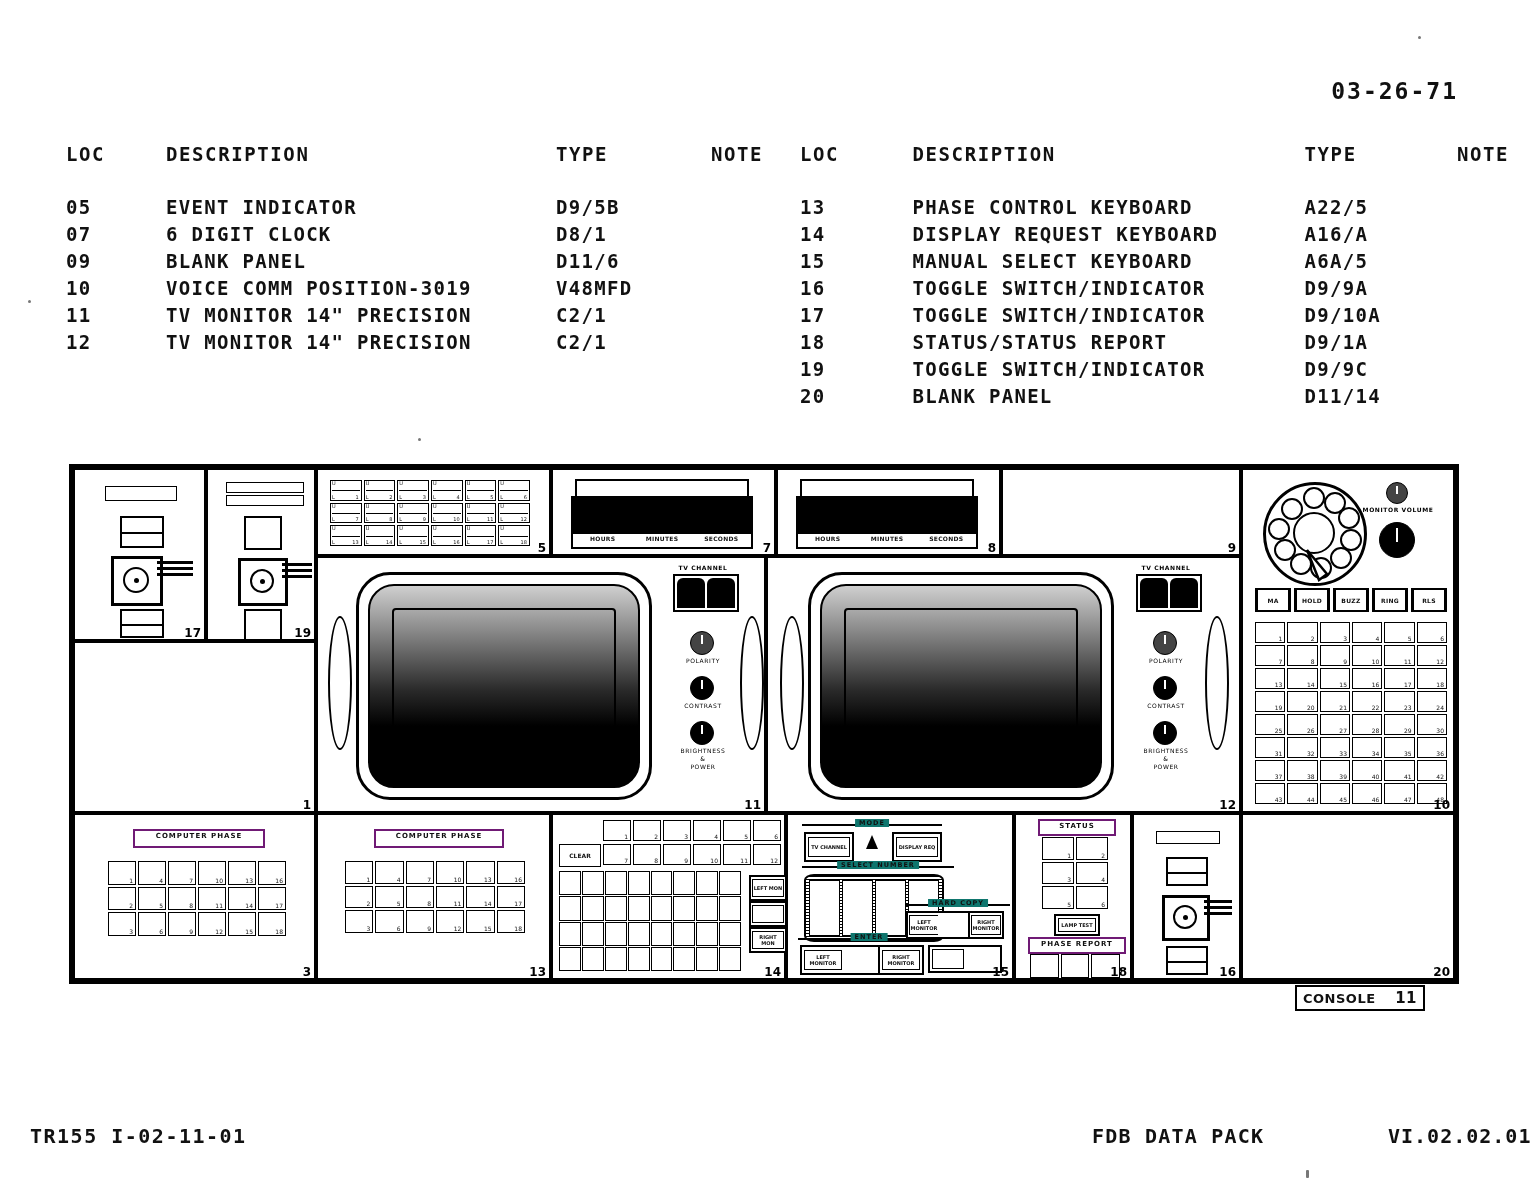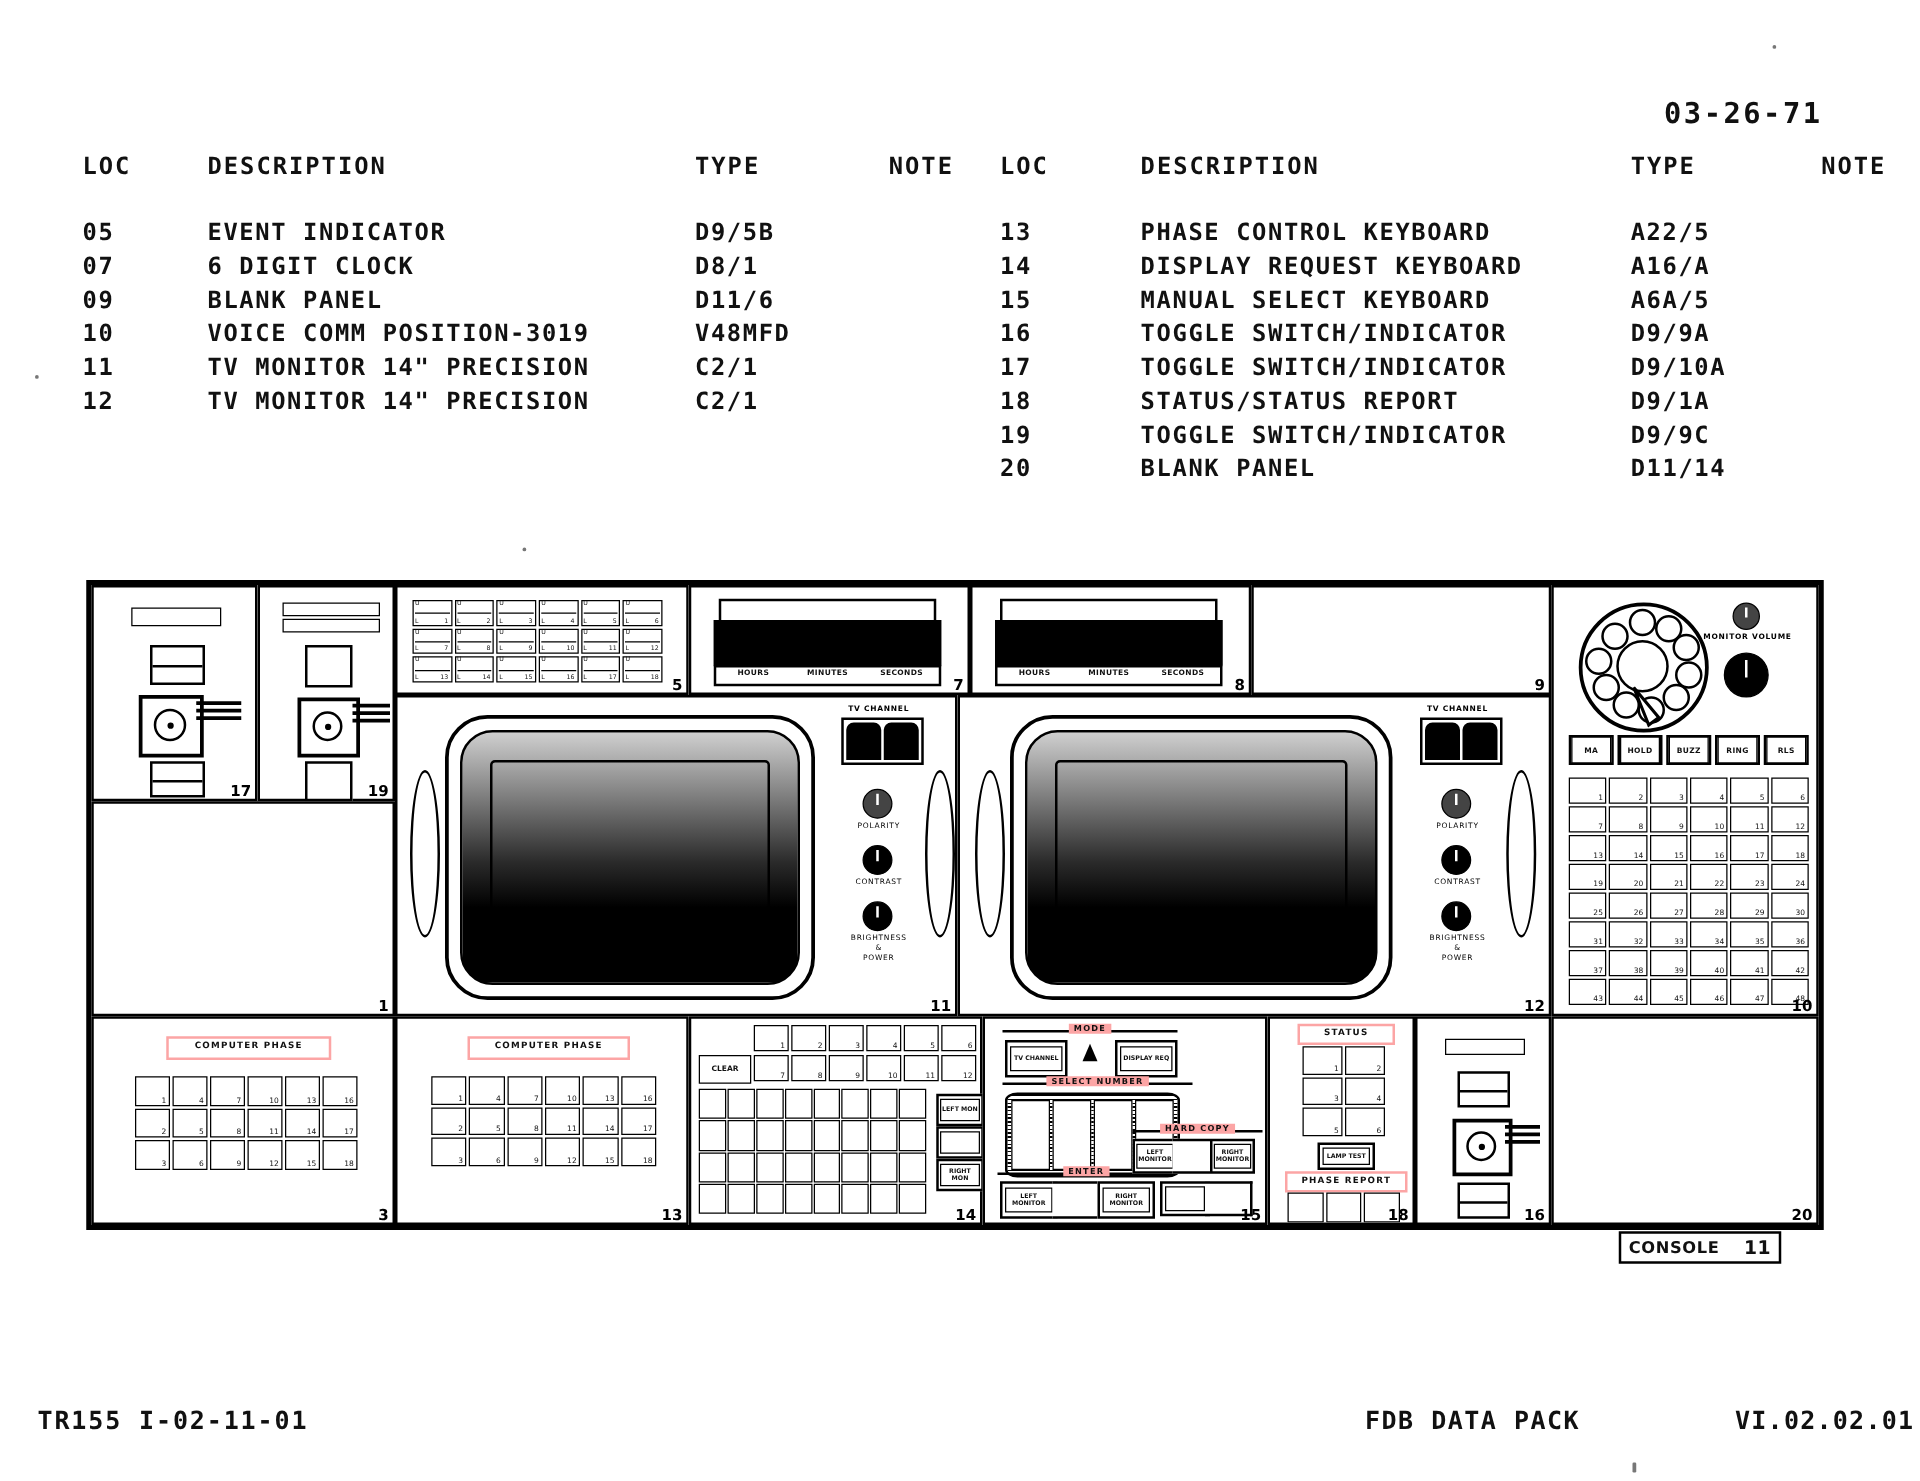--- a/index.html
+++ b/index.html
@@ -14,21 +14,21 @@
   .doc{position:absolute;left:0;top:0;width:1536px;height:1185px;}
 
   
   .date{
     position:absolute;right:78px;top:78px;
     font-family:"DejaVu Sans Mono", monospace;
     font-weight:bold;font-size:23px;letter-spacing:2px;
   }
 
   
-  .legend{position:absolute;font-family:"DejaVu Sans Mono", monospace;}
+  .legend{position:absolute;font-family:"DejaVu Sans Mono", monospace;margin-top:21px;}
   .legend.left{left:66px;top:122px;}
   .legend.right{left:800px;top:122px;}
   .legend table{border-collapse:collapse;}
   .legend th{
     font-size:19px;font-weight:bold;letter-spacing:1.6px;
     text-align:left;padding:0 0 30px 0;white-space:nowrap;
   }
   .legend td{
     font-size:19px;font-weight:bold;letter-spacing:1.3px;
     padding:1px 0 4px 0;white-space:nowrap;
@@ -128,30 +128,30 @@
 
   
   .kgrid{position:absolute;display:grid;}
   .key{
     border:1.5px solid #000;background:#fff;position:relative;
   }
   .key span{position:absolute;right:2px;bottom:0px;font-size:6px;line-height:7px;
     font-family:"DejaVu Sans", sans-serif;}
 
   .cap{
-    position:absolute;border:2px solid #fca5a5;background:#fff;
+    position:absolute;border:2px solid #701a75;background:#fff;
     text-align:center;font-size:7px;font-weight:bold;letter-spacing:1px;line-height:11px;
   }
 
   
   .fs{position:absolute;}
   .fs .line{position:absolute;left:0;right:0;top:5px;height:1.5px;background:#000;}
   .fs .t{
     position:absolute;left:50%;top:0;transform:translateX(-50%);
-    background:#fca5a5;padding:0 4px;font-size:6.5px;font-weight:bold;letter-spacing:1px;
+    background:#0f766e;padding:0 4px;font-size:6.5px;font-weight:bold;letter-spacing:1px;
     white-space:nowrap;
   }
   .btn2{
     position:absolute;border:2px solid #000;background:#fff;
     display:flex;align-items:center;justify-content:center;text-align:center;
     font-size:5px;line-height:6px;font-weight:bold;
   }
   .btn2 em{font-style:normal;display:block;border:1px solid #000;width:86%;height:72%;
     display:flex;align-items:center;justify-content:center;}
   .thumbset{

